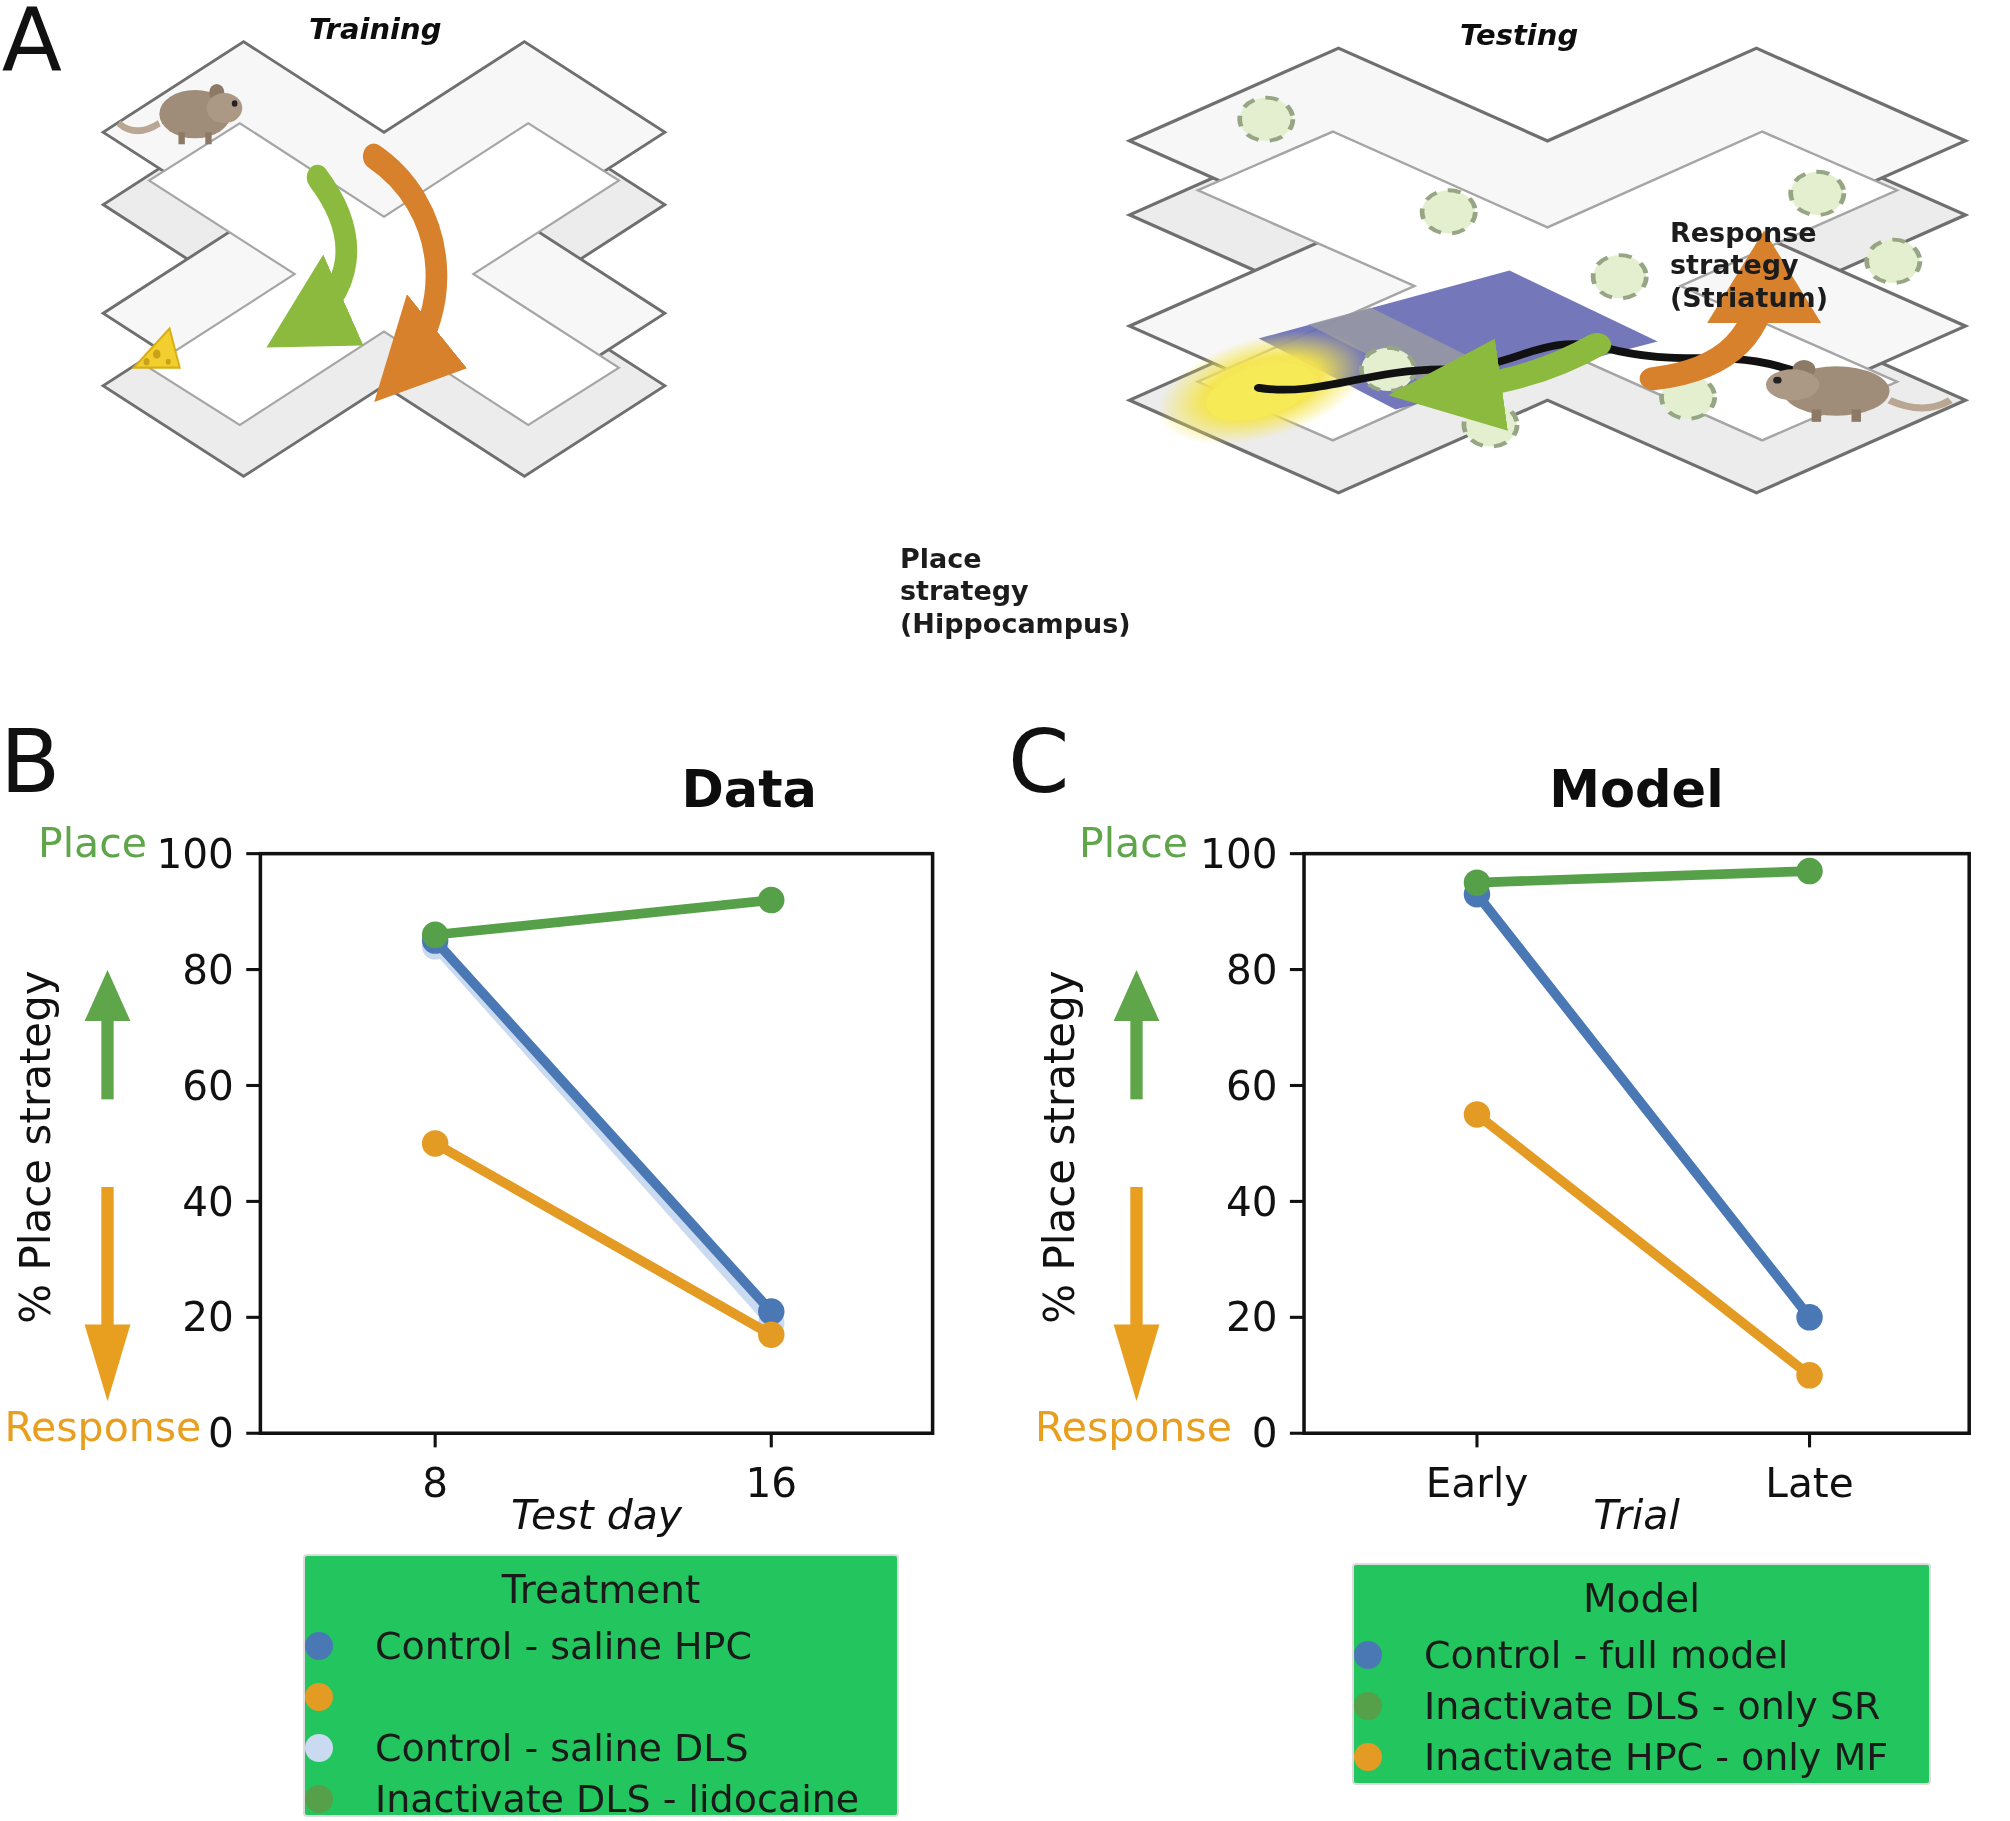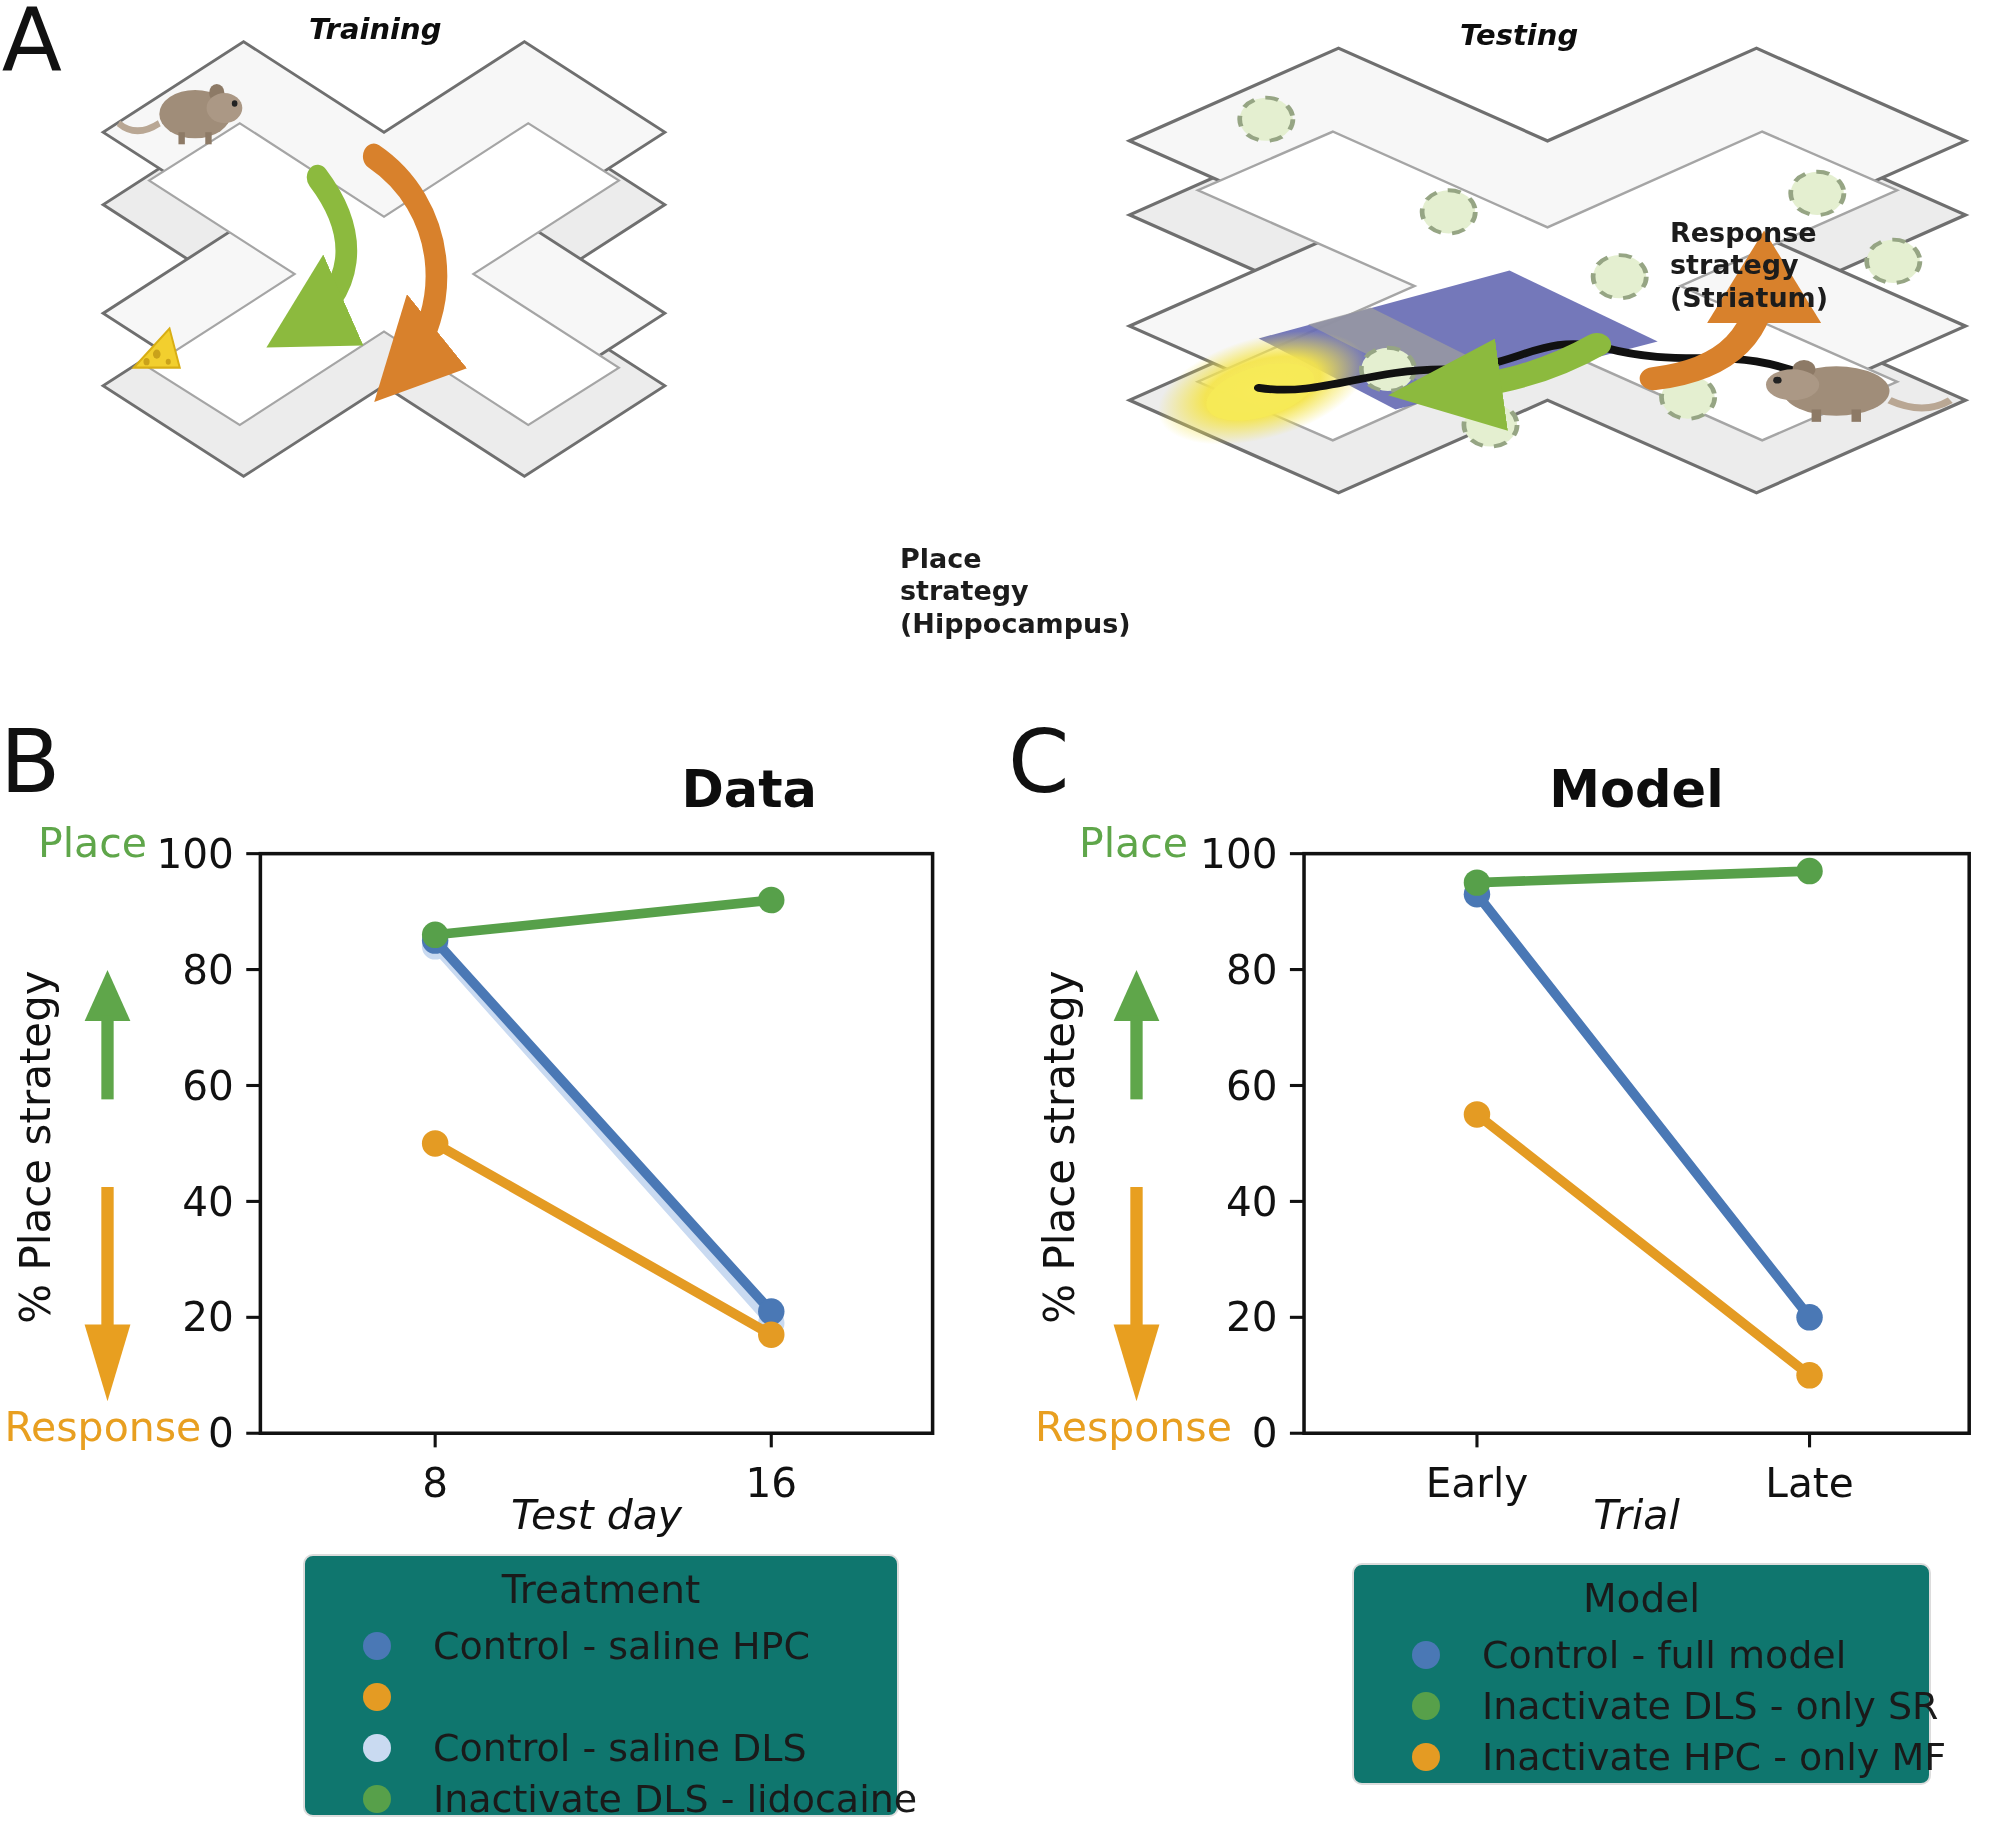--- a/index.html
+++ b/index.html
@@ -6,23 +6,23 @@
   .figure{position:relative;width:2011px;height:1822px;background:#ffffff;overflow:hidden;
           font-family:"DejaVu Sans","Liberation Sans",sans-serif;color:#111;}
   .abs{position:absolute;}
   .panel-label{font-size:88px;font-weight:400;line-height:.9;color:#111;}
   .maze-title{font-size:29px;font-weight:800;font-style:italic;text-align:left;color:#0d0d0d;}
   .anno{font-size:27px;font-weight:600;line-height:1.2;color:#1c1c1c;}
   .chart-title{font-size:51px;font-weight:700;text-align:center;color:#0d0d0d;}
   .axis-word{font-size:41px;text-align:center;}
   .xlabel{font-size:41px;text-align:center;color:#111;font-style:italic;}
   .ylabel{font-size:42px;white-space:nowrap;transform:translate(-50%,-50%) rotate(-90deg);color:#111;}
-  .legend{background:#0f766e;border:2.6px solid #dcdcdc;border-radius:10px;box-sizing:border-box;padding:10.6px 0 0 0;}
+  .legend{background:#22c55e;border:2.6px solid #dcdcdc;border-radius:4px;box-sizing:border-box;padding:10.6px 0 0 0;}
   .legend-title{font-size:39px;text-align:center;color:#1a1a1a;margin-bottom:8.8px;}
-  .legend-row{display:flex;align-items:center;height:51px;padding-left:58px;}
+  .legend-row{display:flex;align-items:center;height:51px;}
   .legend-dot{width:28px;height:28px;border-radius:50%;flex:0 0 28px;margin-right:42px;}
   .legend-text{font-size:38px;color:#1a1a1a;white-space:nowrap;}
   .mz-base{fill:#ececec;stroke:#6f6f6f;stroke-width:2;}
   .mz-rim{fill:#f7f7f7;stroke:#6f6f6f;stroke-width:2;}
   .mz-floor{fill:#ffffff;stroke:#a5a5a5;stroke-width:1.5;}
   .mz-spot{fill:#e4efd0;stroke:#96a584;stroke-width:2.5;stroke-dasharray:7 6;}
   .arr-green{stroke:#8cba3e;fill:none;stroke-linecap:round;}
   .arr-orange{stroke:#d8812c;fill:none;stroke-linecap:round;}
   .traj{stroke:#111;stroke-width:5;fill:none;stroke-linecap:round;}
   svg text{font-family:"DejaVu Sans","Liberation Sans",sans-serif;}

